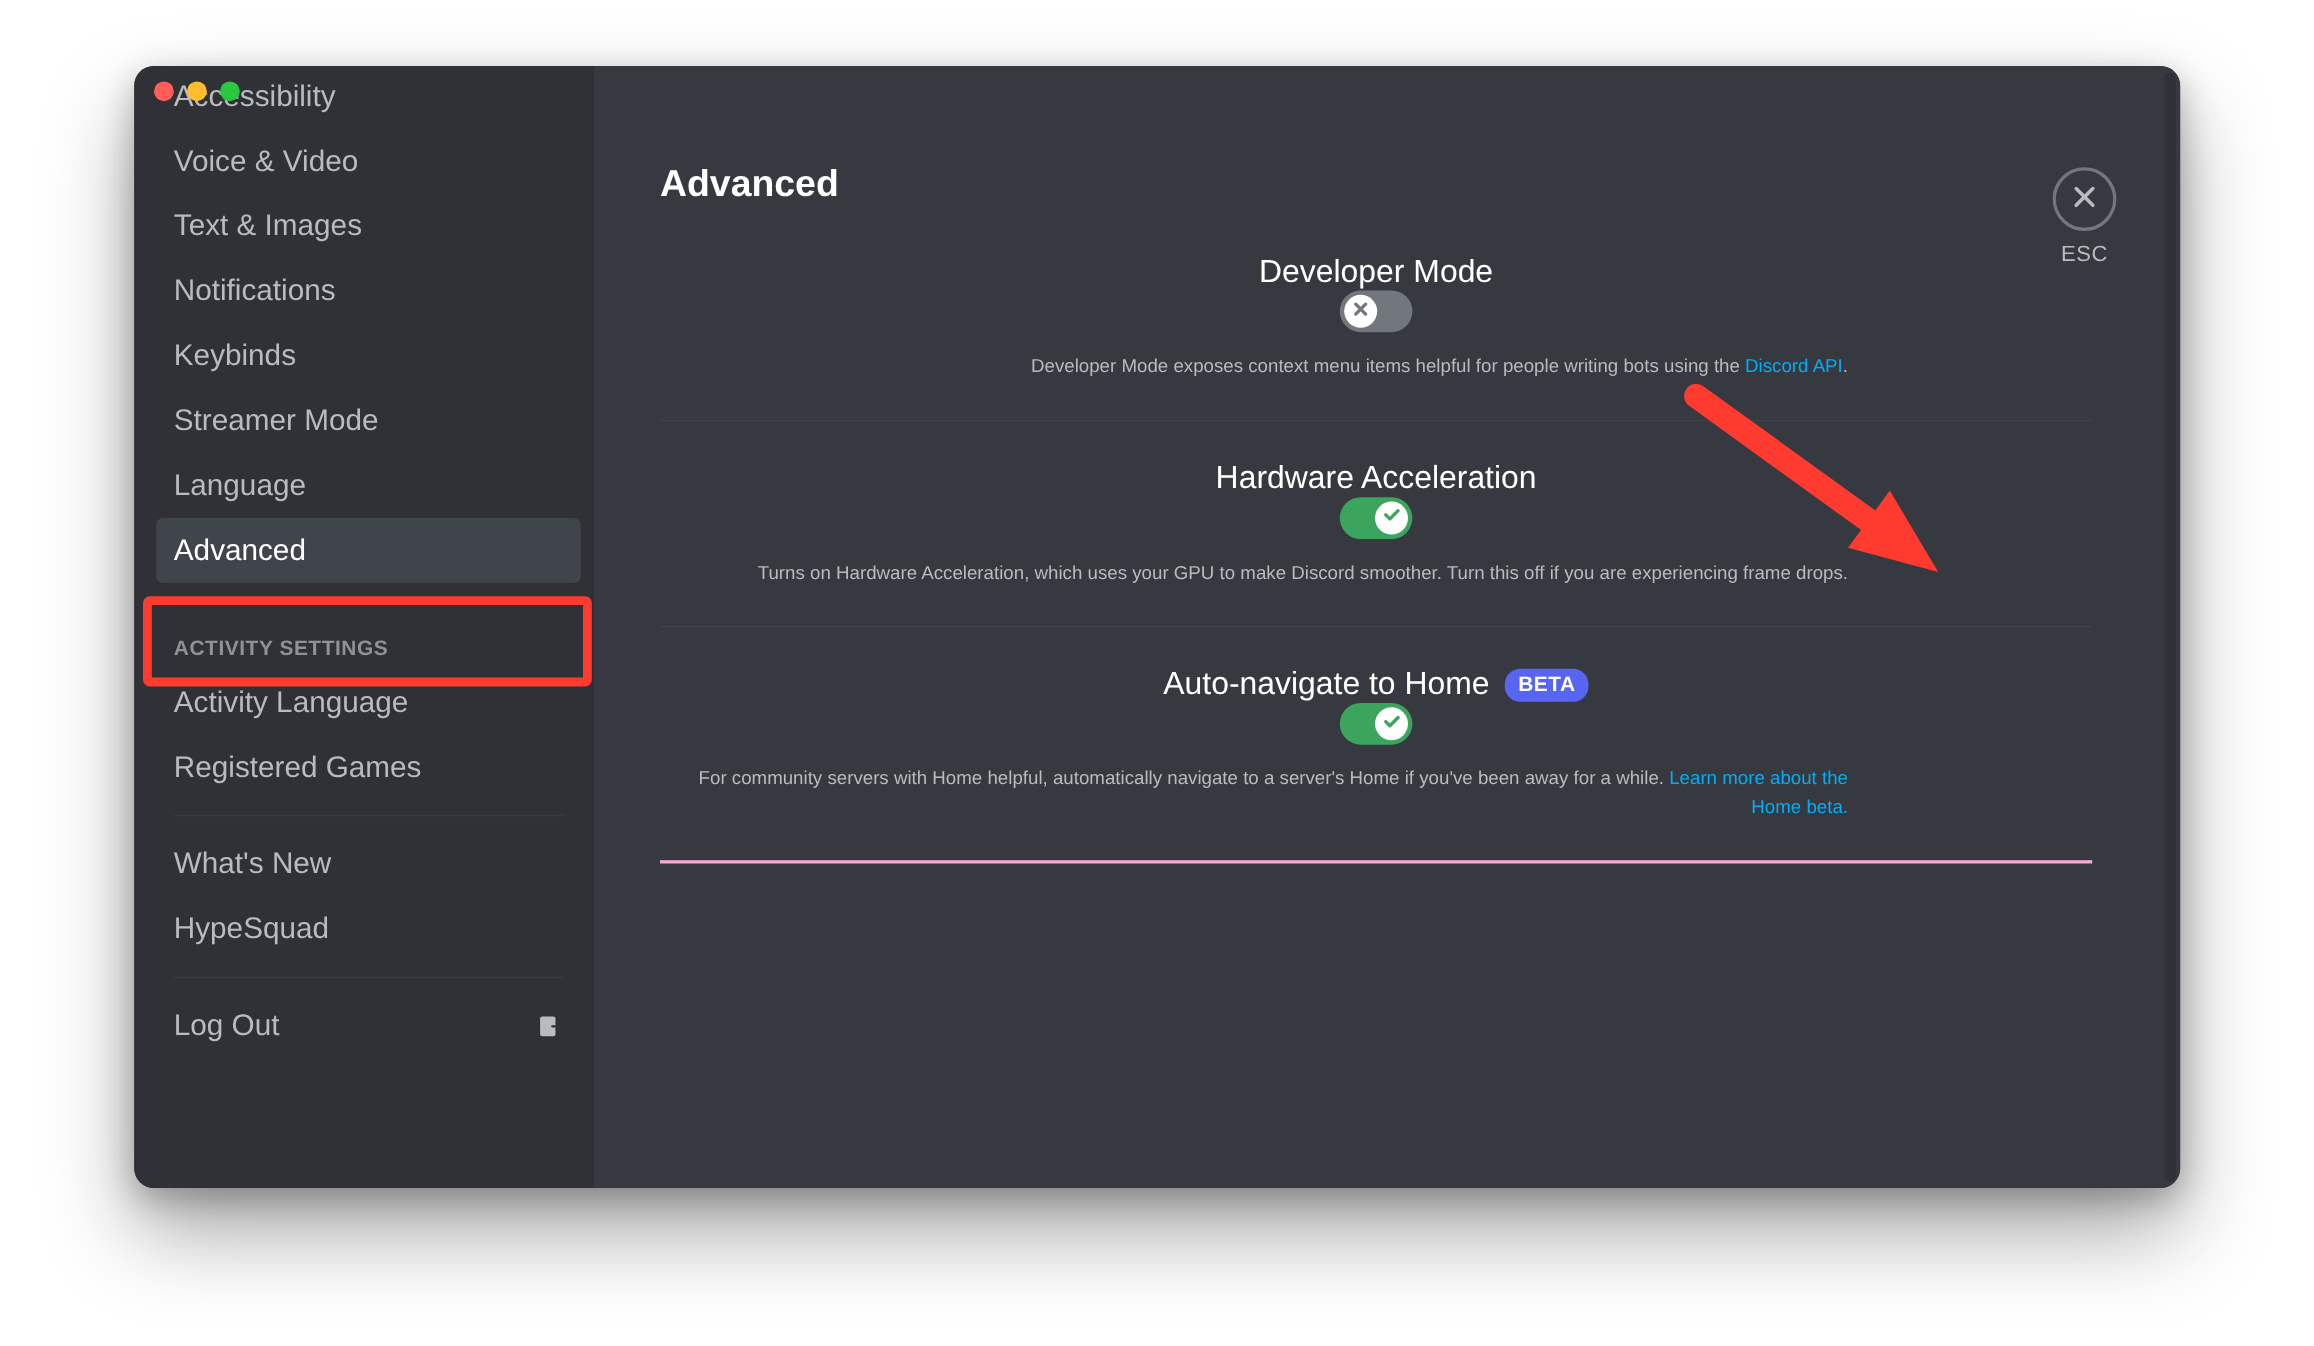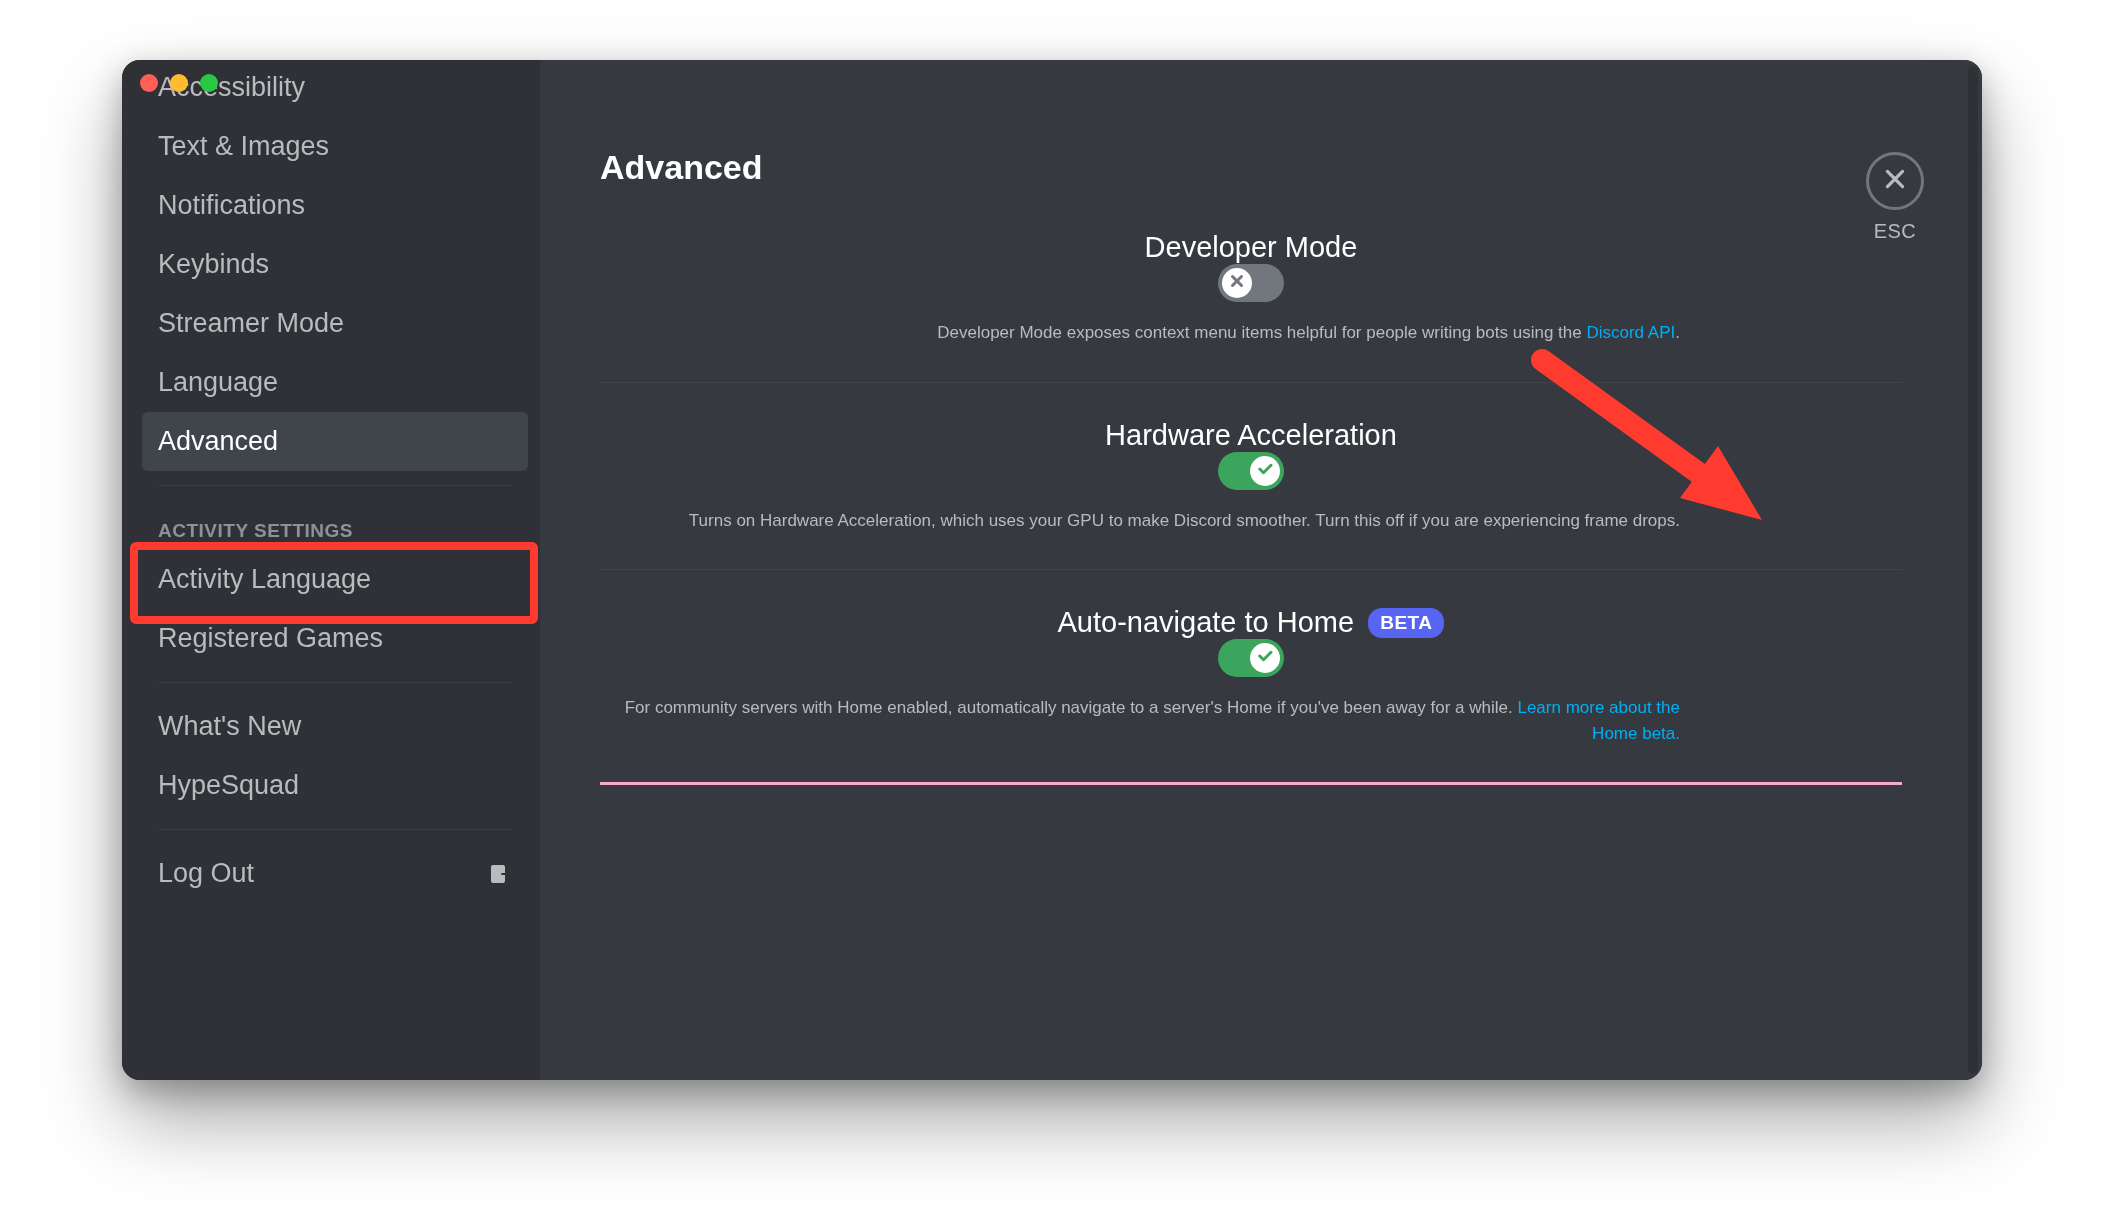--- a/index.html
+++ b/index.html
@@ -234,20 +234,23 @@
     <div class="dot dot-yellow"></div>
     <div class="dot dot-green"></div>
   </div>
 
   <div class="app-body">
 
     <div class="sidebar">
       <div class="sidebar-inner">
         <div class="sidebar-item cutoff">
           <span>Accessibility</span>
+        </div>
+        <div class="sidebar-item">
+          <span>Voice &amp; Video</span>
         </div>
         <div class="sidebar-item">
           <span>Text &amp; Images</span>
         </div>
         <div class="sidebar-item">
           <span>Notifications</span>
         </div>
         <div class="sidebar-item">
           <span>Keybinds</span>
         </div>
@@ -354,21 +357,21 @@
             <div class="knob">
               <span>
                 <svg viewBox="0 0 24 24">
                     <path d="M5 12l5 5L20 7" stroke="#3ba55d" stroke-width="4" fill="none" stroke-linecap="round" stroke-linejoin="round"></path>
                   </svg>
               </span>
             </div>
           </div>
         </div>
         <div class="setting-desc">
-          <span>For community servers with Home enabled, automatically navigate to a server's Home if you've been away for a while. </span><a class="link">Learn more about the Home beta.</a>
+          <span>For community servers with Home helpful, automatically navigate to a server's Home if you've been away for a while. </span><a class="link">Learn more about the Home beta.</a>
         </div>
       </div>
 
     </div>
   </div>
 
   <div class="highlight-rect" style="left:8px; top:482px; width:408px; height:82px;"></div>
 
   <svg class="arrow-annot" style="left:1390px; top:270px;" width="290" height="220" viewBox="0 0 290 220">
     <defs></defs>

